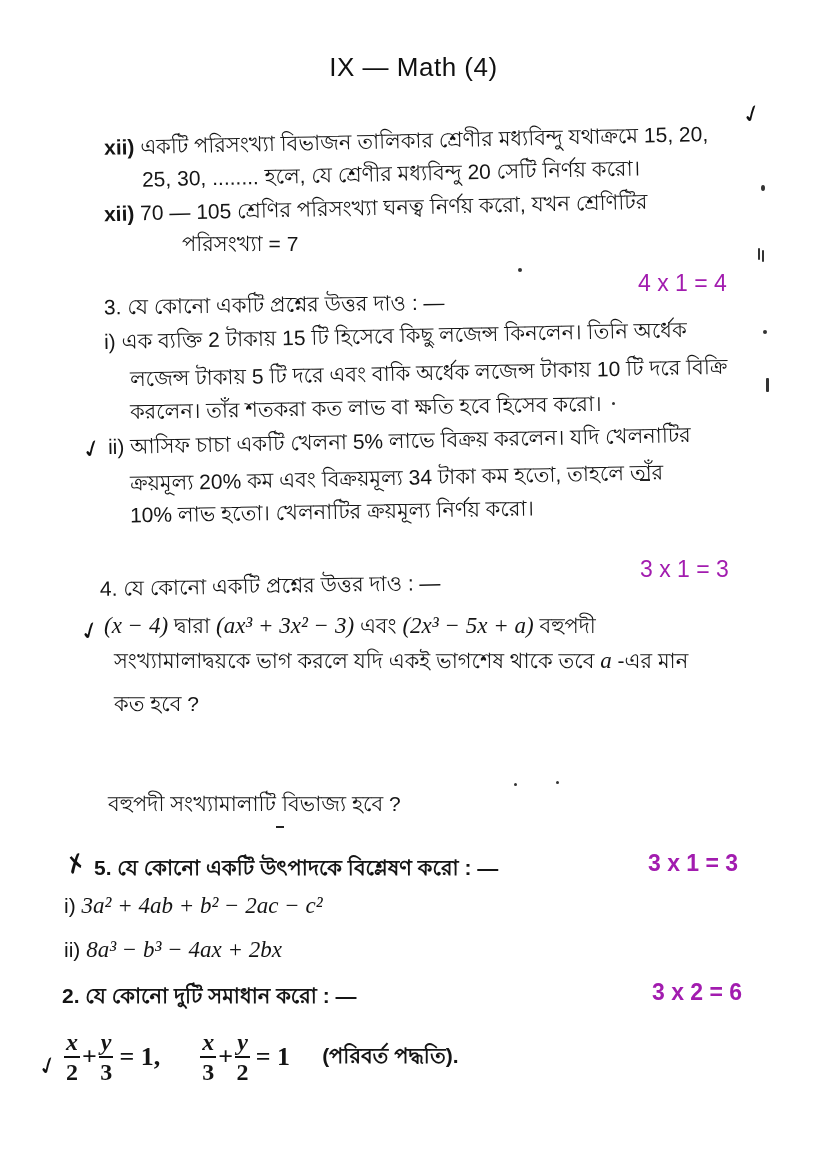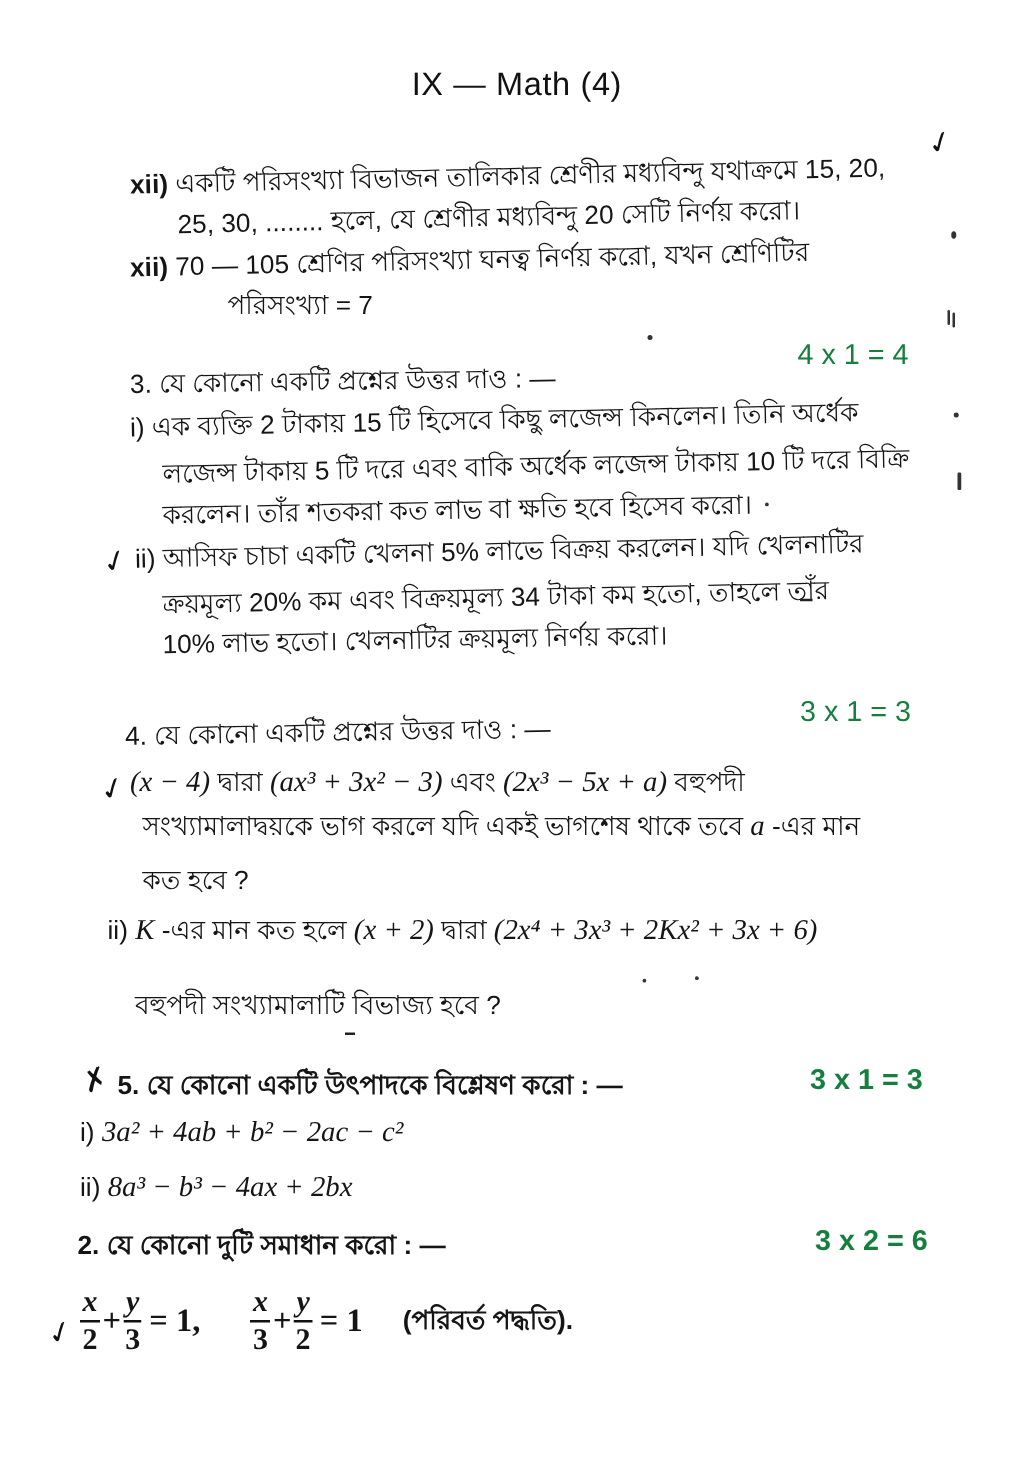--- a/index.html
+++ b/index.html
@@ -4,21 +4,21 @@
 <style>
   html, body { margin:0; padding:0; }
   body {
     width:827px; height:1169px; background:#ffffff; position:relative; overflow:hidden;
     font-family:"Liberation Sans", "DejaVu Sans", sans-serif; color:#111;
   }
   .page { position:absolute; inset:0;text-decoration:underline; }
   .title { position:absolute; left:0; width:827px; top:52px; text-align:center; font-size:26px; font-weight:normal; letter-spacing:0.5px; }
   .line { position:absolute; font-size:21px; white-space:nowrap; color:#151515; }
   .bold { font-weight:bold; }
-  .marks { position:absolute; font-size:23px; white-space:nowrap; color:#15803d; }
+  .marks { position:absolute; font-size:23px; white-space:nowrap; color:#a21caf; }
   .math { font-family:"Liberation Serif", "DejaVu Serif", serif; font-style:italic; font-size:23px; }
   .frac { display:inline-block; vertical-align:middle; text-align:center; margin:0 2px; font-family:"Liberation Serif", serif; font-style:italic; font-weight:bold; font-size:24px; line-height:1; }
   .frac .num { display:block; border-bottom:2px solid #111; padding:0 2px 2px; }
   .frac .den { display:block; padding-top:2px; font-style:normal; }
   .eqpart { font-family:"Liberation Serif", serif; font-weight:bold; font-size:26px; }
   .tick { position:absolute; font-family:"DejaVu Sans", sans-serif; font-weight:bold; font-size:24px; color:#111; transform:rotate(-20deg); }
   .speck { position:absolute; background:#333; border-radius:50%; }
   .dash { position:absolute; background:#222; height:2px; }
 </style>
 </head>
@@ -73,28 +73,20 @@
     <span class="math">(2x³ − 5x + a)</span>
     <span>বহুপদী</span>
   </div>
   <div class="line" style="left:114px;top:645px;">
     <span>সংখ্যামালাদ্বয়কে ভাগ করলে যদি একই ভাগশেষ থাকে তবে</span>
     <span class="math">a</span>
     <span>-এর মান</span>
   </div>
   <div class="line" style="left:114px;top:688px;">কত হবে ?</div>
 
-  <div class="line" style="left:86px;top:728px;">
-    <span>ii)</span>
-    <span class="math">K</span>
-    <span>-এর মান কত হলে</span>
-    <span class="math">(x + 2)</span>
-    <span>দ্বারা</span>
-    <span class="math">(2x⁴ + 3x³ + 2Kx² + 3x + 6)</span>
-  </div>
   <div class="line" style="left:108px;top:788px;">বহুপদী সংখ্যামালাটি বিভাজ্য হবে ?</div>
 
   <div class="dash" style="left:276px;top:826px;width:8px;"></div>
 
   <span class="tick" style="left:66px;top:850px;">✗</span>
   <div class="line bold" style="left:94px;top:852px;">5. যে কোনো একটি উৎপাদকে বিশ্লেষণ করো : —</div>
   <div class="marks bold" style="left:648px;top:850px;">3 x 1 = 3</div>
 
   <div class="line" style="left:64px;top:893px;">
     <span>i)</span>

